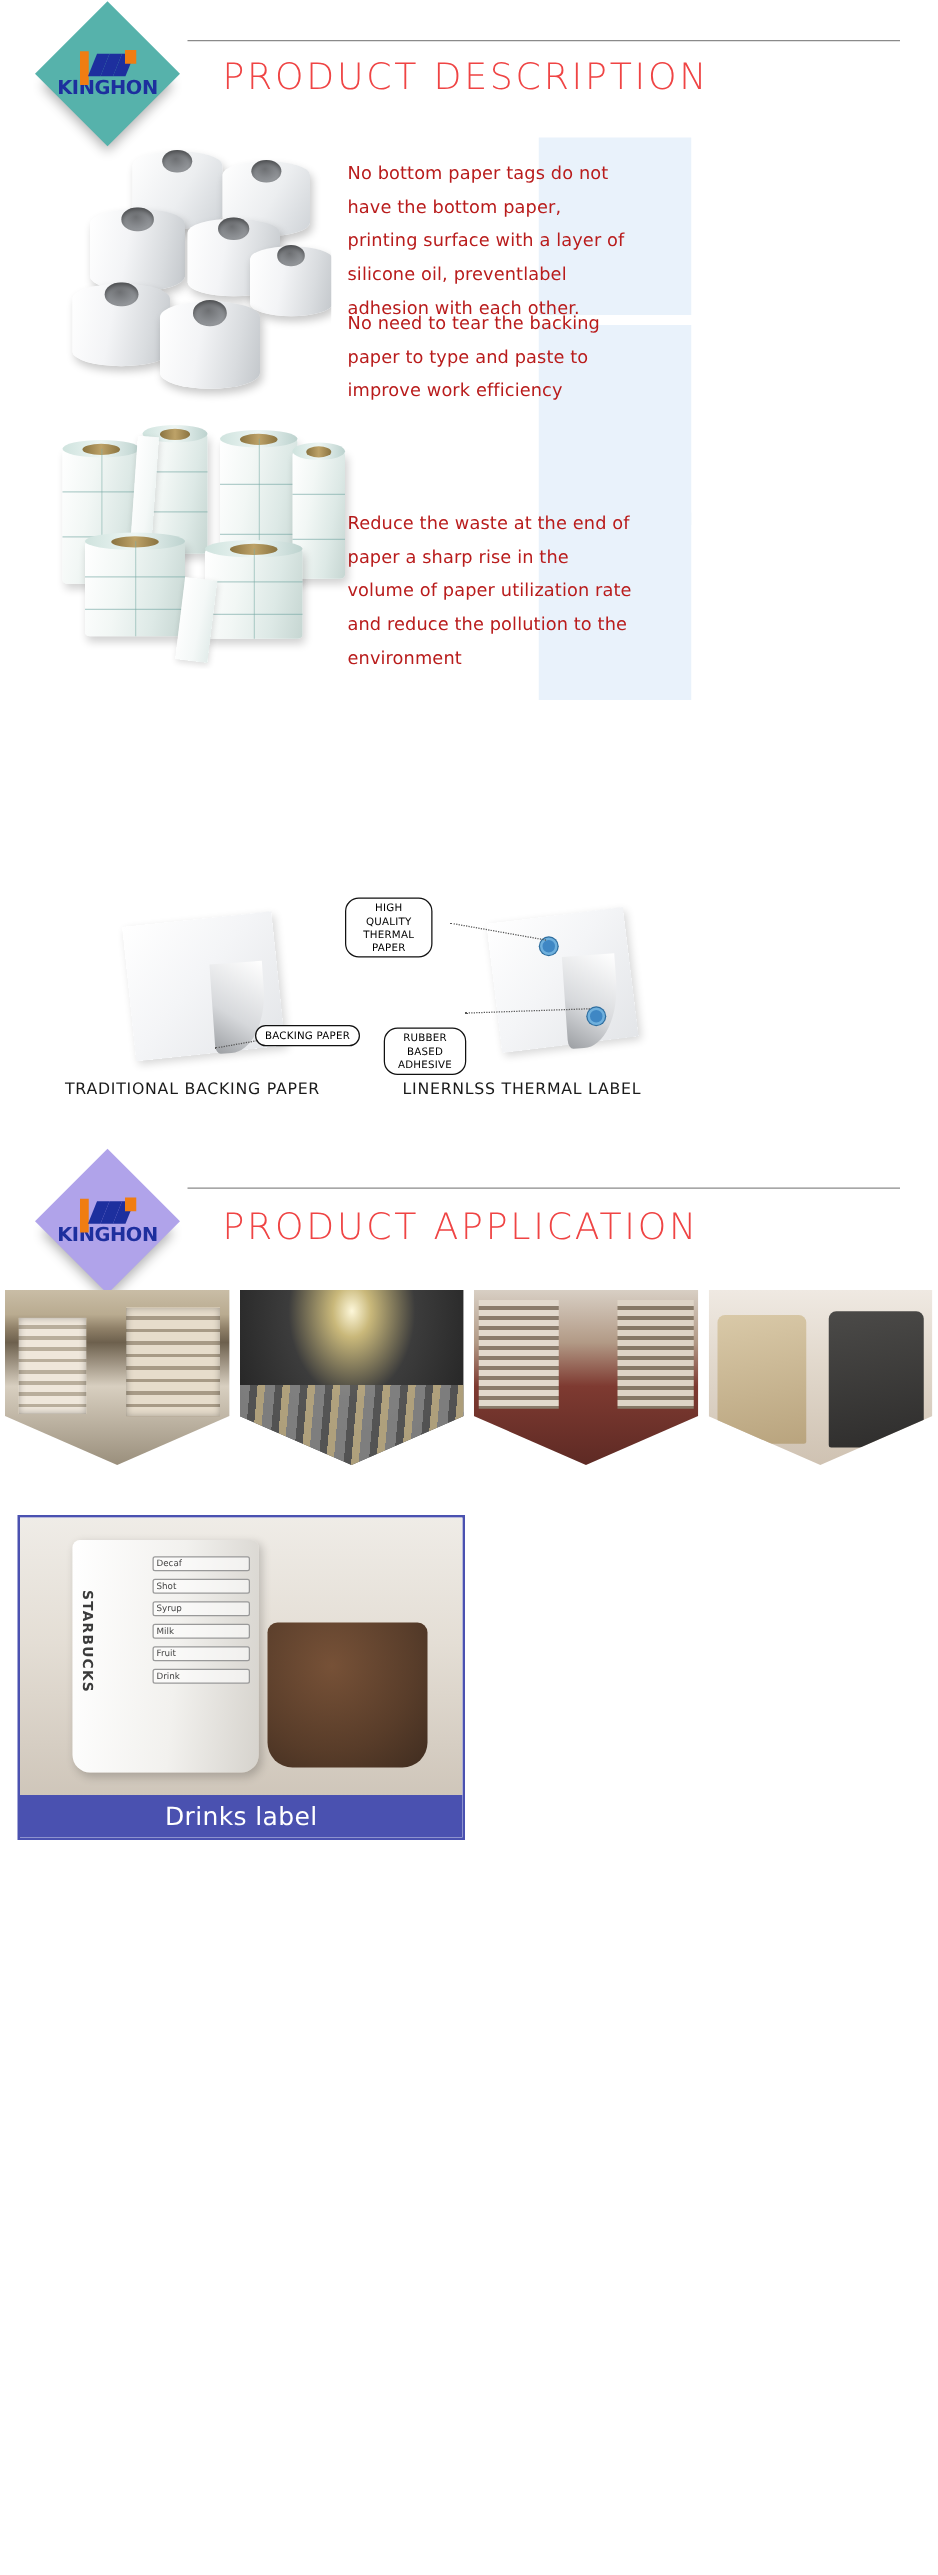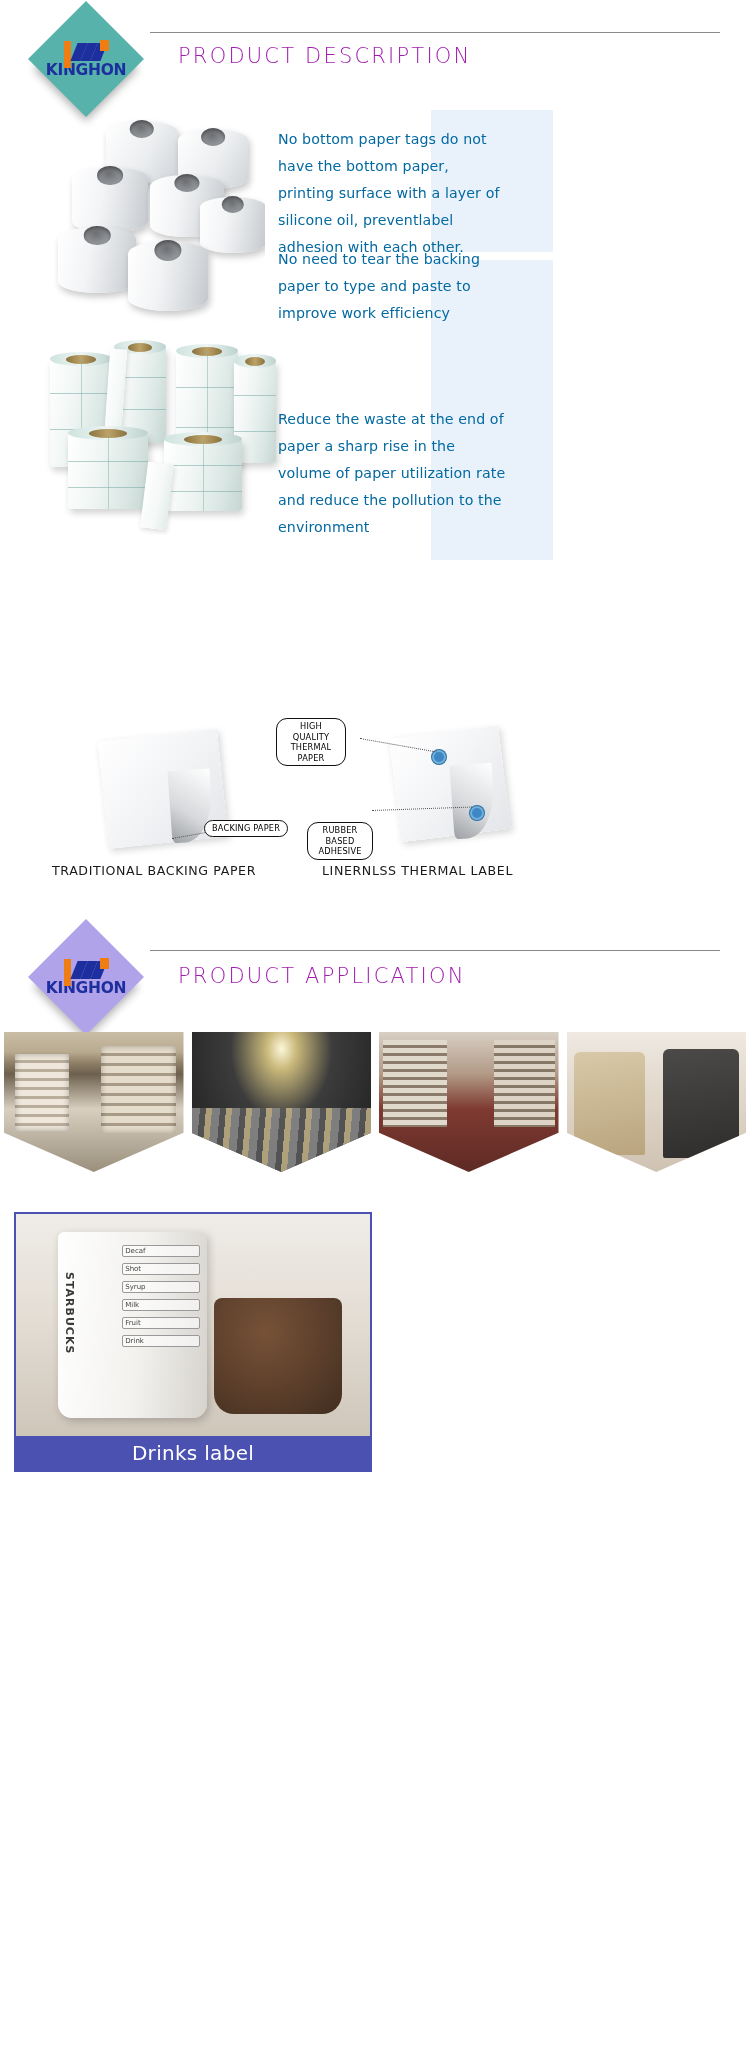--- a/index.html
+++ b/index.html
@@ -43,37 +43,37 @@
     background: #1d2f9e; transform: skewX(-22deg);
   }
   .logo-text {
     font-family: "DejaVu Sans", sans-serif;
     font-weight: bold; font-size: 15.5px;
     color: #1d2f9e; letter-spacing: -0.3px;
   }
   .sh-title {
     position: absolute; left: 178px; top: 44px;
     font-family: "DejaVu Sans", sans-serif;
-    font-size: 21px; color: #a21caf;
+    font-size: 29px; color: #ef4444;
     letter-spacing: 2.2px; font-weight: 300;
   }
 
   
   .desc { position: relative; height: 600px; }
 
   .para-panel {
     position: absolute;
     background: #e9f2fb;
   }
   .para {
     position: absolute;
     font-family: "DejaVu Sans", sans-serif;
     font-size: 14.2px;
     line-height: 27px;
-    color: #0369a1;
+    color: #b91c1c;
     letter-spacing: 0.1px;
   }
 
   
   .photo { position: absolute; overflow: hidden; }
   .roll {
     position: absolute;
     border-radius: 50% / 18%;
     background: linear-gradient(100deg,#ffffff 0%,#f3f4f6 40%,#d9dcdf 75%,#c3c7cb 100%);
     box-shadow: 2px 4px 7px rgba(0,0,0,0.22);

